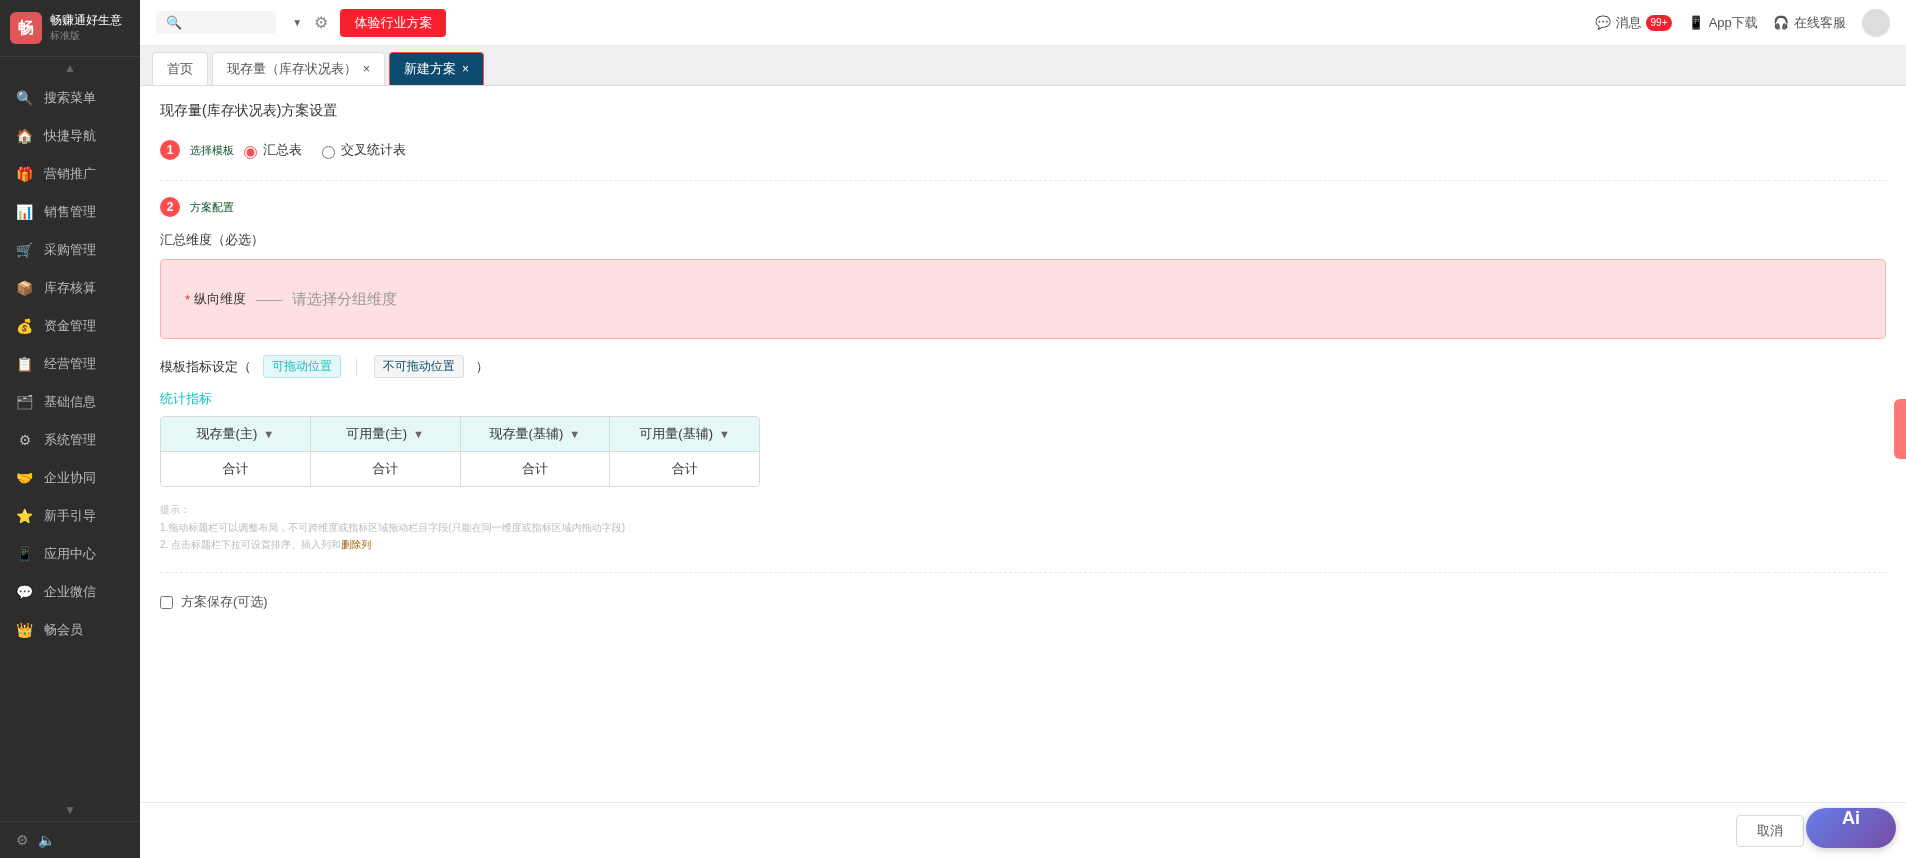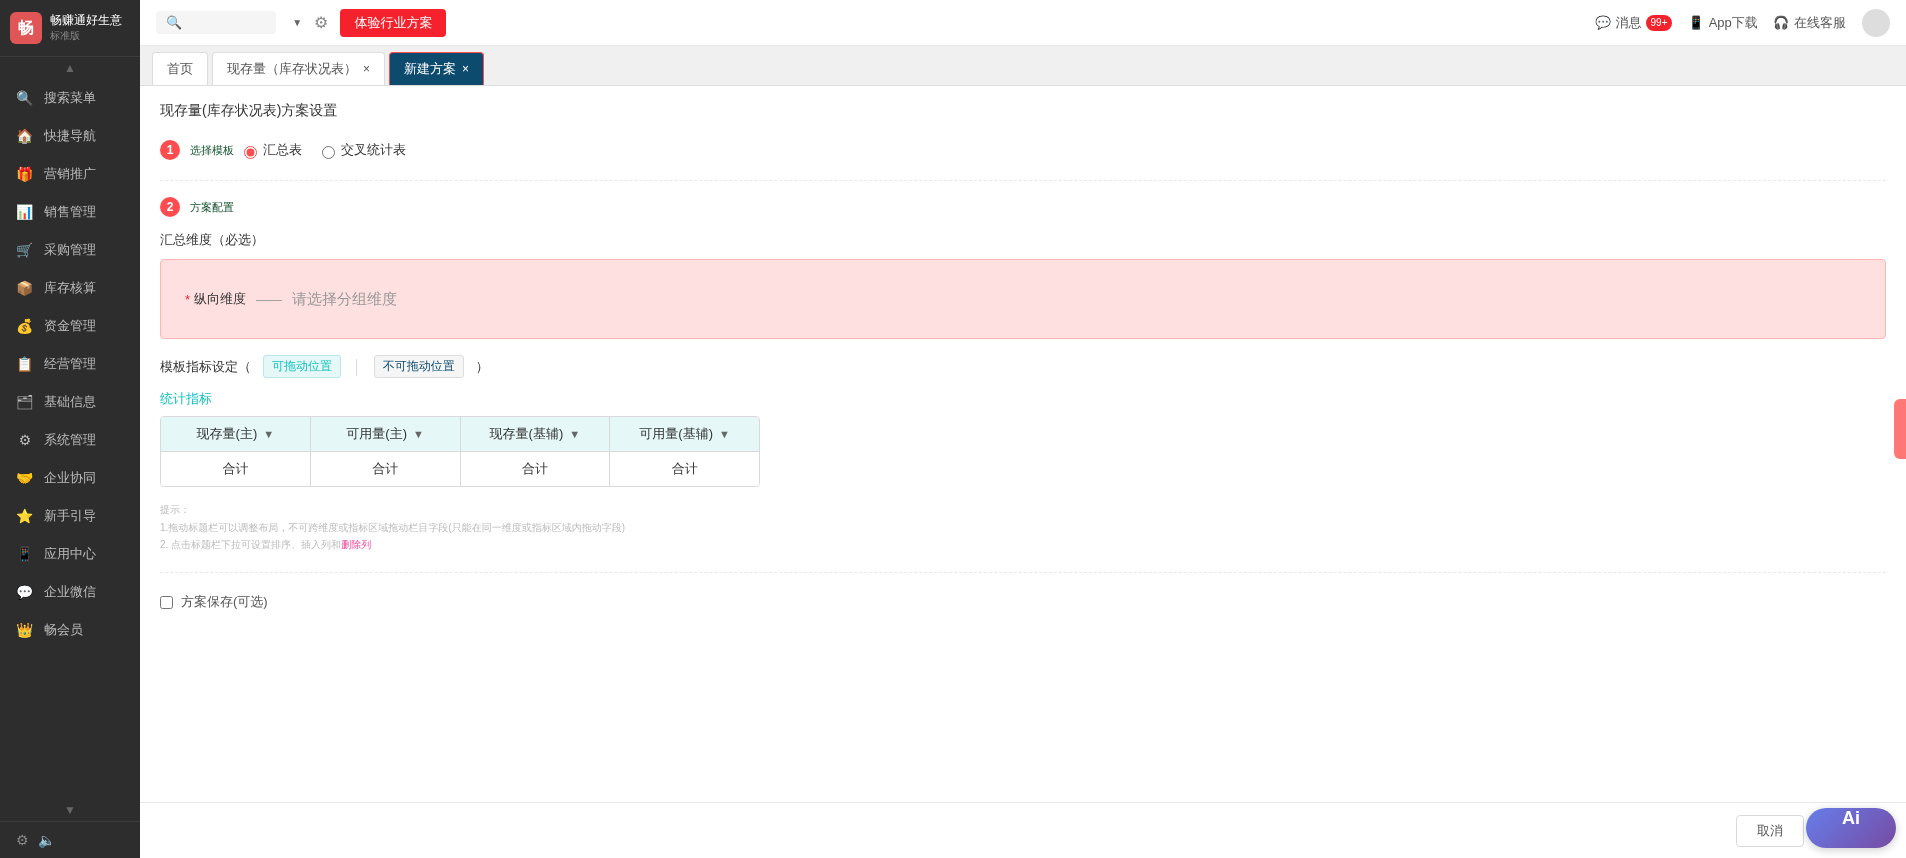--- a/index.html
+++ b/index.html
@@ -628,21 +628,21 @@
             <div class="stats-col">
               <span>合计</span>
             </div>
           </div>
         </div>
 
         <div class="tips-area">
           <div class="tips-title">提示：</div>
           <div class="tips-item">1.拖动标题栏可以调整布局，不可跨维度或指标区域拖动栏目字段(只能在同一维度或指标区域内拖动字段)</div>
           <div class="tips-item">
-            2. 点击标题栏下拉可设置排序、插入列和<span style="color:#ec4899;">删除列</span>
+            2. 点击标题栏下拉可设置排序、插入列和<span style="color:#a16207;">删除列</span>
           </div>
         </div>
 
       </div>
 
       <hr class="divider">
 
       <div class="save-option">
         <input type="checkbox" class="save-checkbox" style="">
         <span>方案保存(可选)</span>

